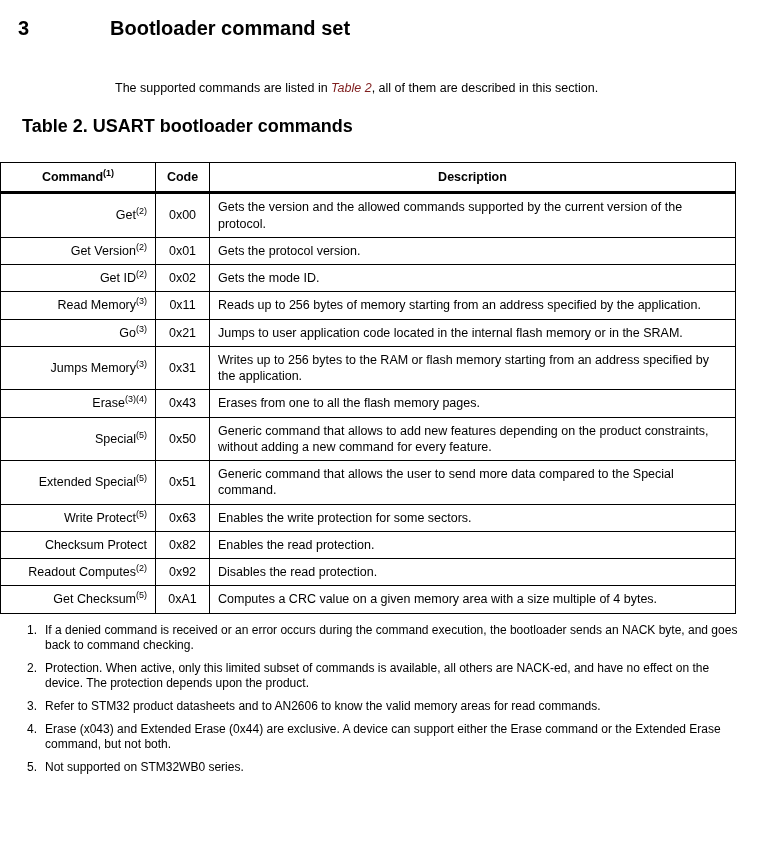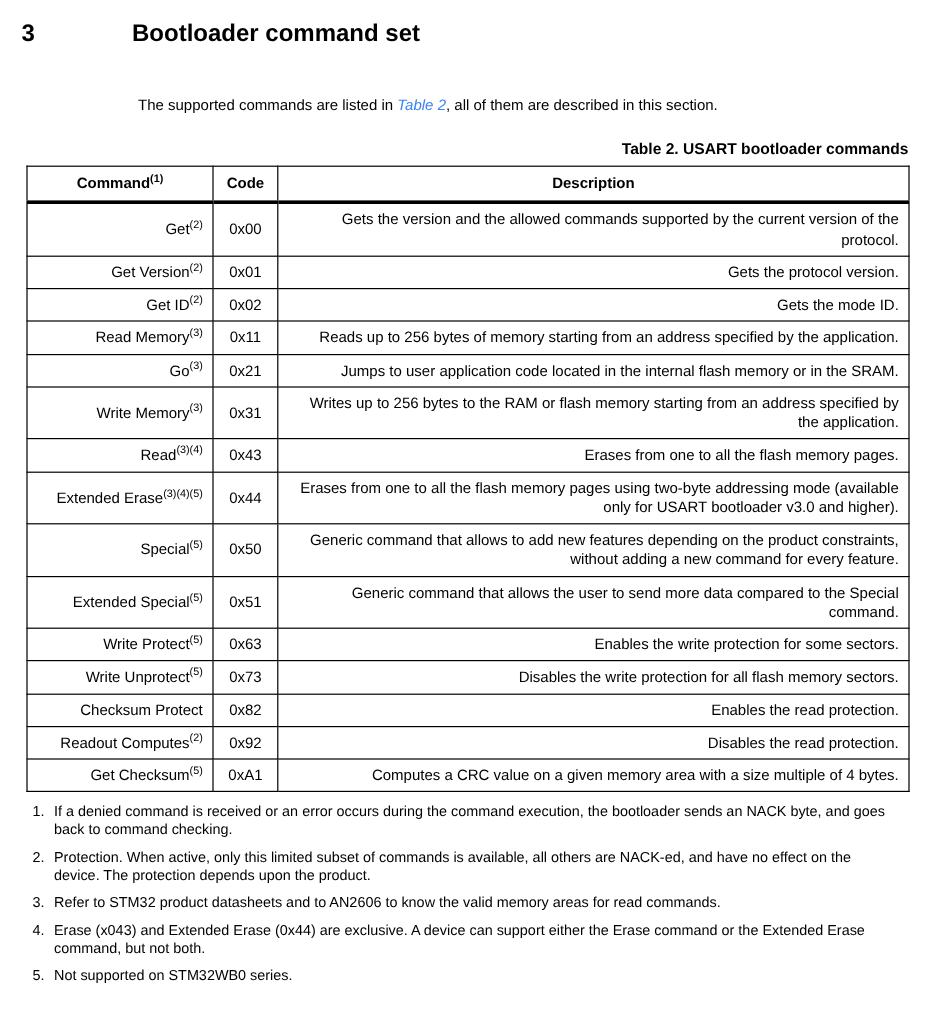--- a/index.html
+++ b/index.html
@@ -35,31 +35,30 @@
     line-height: 16px;
   }
   .intro .link {
     font-style: italic;
     text-decoration: none;
     cursor: pointer;
   }
   
   .caption {
     width: 735px;
-    margin: 20px 0 7px 22px;
-    text-align: right;
-    font-size: 13px;
+    margin: 20px 0 25px 22px;
+    text-align: left;
+    font-size: 18px;
     font-weight: bold;
   }
   
   table.cmds {
     border-collapse: collapse;
     table-layout: fixed;
     width: 735px;
-    margin-left: 22px;
     font-size: 12.5px;
     line-height: 1.3;
     padding-left: 32px;
   }
   table.cmds th, table.cmds td {
     border: 1px solid #000000;
     padding: 5px 8px;
     vertical-align: middle;
     overflow: hidden;
   }
@@ -67,21 +66,21 @@
     text-align: center;
     font-weight: bold;
     border-bottom: 3px solid #000000;
     padding: 6px 4px;
   }
   col.c-cmd  { width: 155px; }
   col.c-code { width: 54px; }
   col.c-desc { width: 526px; }
   td.cmd  { text-align: right; padding-left: 6px; }
   td.code { text-align: center; padding-left: 2px; padding-right: 2px; }
-  td.desc { text-align: right; padding-right: 14px; }
+  td.desc { text-align: left; padding-right: 14px; }
   sup {
     font-size: 0.72em;
     line-height: 0;
   }
   
   .footnotes {
     margin: 9px 18px 0 27px;
     font-size: 12px;
     line-height: 15px;
   }
@@ -101,21 +100,21 @@
 </head>
 <body>
 
 <div class="page">
 
   <div class="heading">
     <span class="num">3</span>
     <span class="title">Bootloader command set</span>
   </div>
 
-  <p class="intro"><span>The supported commands are listed in </span><a class="link" style="color: #3b82f6;">Table 2</a><span>, all of them are described in this section.</span></p>
+  <p class="intro"><span>The supported commands are listed in </span><a class="link" style="color: #7f1d1d;">Table 2</a><span>, all of them are described in this section.</span></p>
 
   <div class="caption">Table 2. USART bootloader commands</div>
 
   <table class="cmds">
     <colgroup>
       <col class="c-cmd">
       <col class="c-code">
       <col class="c-desc">
     </colgroup>
     <thead>
@@ -145,55 +144,45 @@
           <td class="cmd"><span>Read Memory</span><sup>(3)</sup></td>
           <td class="code">0x11</td>
           <td class="desc">Reads up to 256 bytes of memory starting from an address specified by the application.</td>
         </tr>
         <tr>
           <td class="cmd"><span>Go</span><sup>(3)</sup></td>
           <td class="code">0x21</td>
           <td class="desc">Jumps to user application code located in the internal flash memory or in the SRAM.</td>
         </tr>
         <tr>
-          <td class="cmd"><span>Write Memory</span><sup>(3)</sup></td>
+          <td class="cmd"><span>Jumps Memory</span><sup>(3)</sup></td>
           <td class="code">0x31</td>
           <td class="desc">Writes up to 256 bytes to the RAM or flash memory starting from an address specified by the application.</td>
         </tr>
         <tr>
-          <td class="cmd"><span>Read</span><sup>(3)(4)</sup></td>
+          <td class="cmd"><span>Erase</span><sup>(3)(4)</sup></td>
           <td class="code">0x43</td>
           <td class="desc">Erases from one to all the flash memory pages.</td>
-        </tr>
-        <tr>
-          <td class="cmd"><span>Extended Erase</span><sup>(3)(4)(5)</sup></td>
-          <td class="code">0x44</td>
-          <td class="desc">Erases from one to all the flash memory pages using two-byte addressing mode (available only for USART bootloader v3.0 and higher).</td>
         </tr>
         <tr>
           <td class="cmd"><span>Special</span><sup>(5)</sup></td>
           <td class="code">0x50</td>
           <td class="desc">Generic command that allows to add new features depending on the product constraints, without adding a new command for every feature.</td>
         </tr>
         <tr>
           <td class="cmd"><span>Extended Special</span><sup>(5)</sup></td>
           <td class="code">0x51</td>
           <td class="desc">Generic command that allows the user to send more data compared to the Special command.</td>
         </tr>
         <tr>
           <td class="cmd"><span>Write Protect</span><sup>(5)</sup></td>
           <td class="code">0x63</td>
           <td class="desc">Enables the write protection for some sectors.</td>
         </tr>
         <tr>
-          <td class="cmd"><span>Write Unprotect</span><sup>(5)</sup></td>
-          <td class="code">0x73</td>
-          <td class="desc">Disables the write protection for all flash memory sectors.</td>
-        </tr>
-        <tr>
           <td class="cmd"><span>Checksum Protect</span></td>
           <td class="code">0x82</td>
           <td class="desc">Enables the read protection.</td>
         </tr>
         <tr>
           <td class="cmd"><span>Readout Computes</span><sup>(2)</sup></td>
           <td class="code">0x92</td>
           <td class="desc">Disables the read protection.</td>
         </tr>
         <tr>

